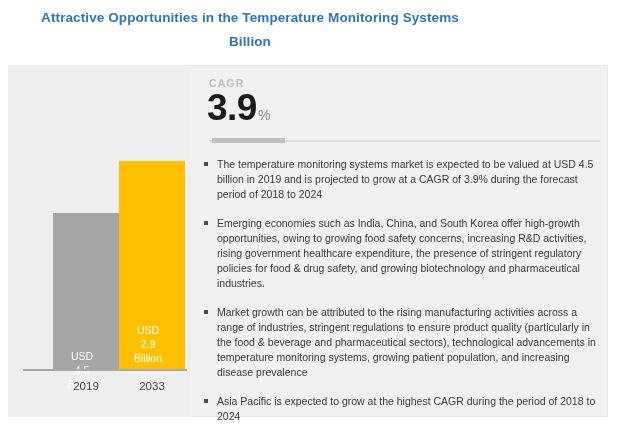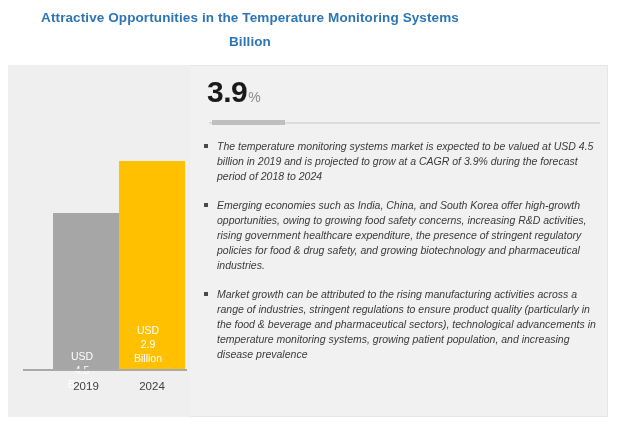--- a/index.html
+++ b/index.html
@@ -132,21 +132,21 @@
     line-height: 16px;
     margin-left: 11px;
   }
   .cagr-value-row {
     margin-left: 9px;
     line-height: 34px;
     white-space: nowrap;
   }
   .cagr-number {
     color: #1a1a1a;
-    font-size: 30px;
+    font-size: 37px;
     font-weight: bold;
     letter-spacing: -0.5px;
   }
   .cagr-pct {
     color: #8c8c8c;
     font-size: 14px;
     font-weight: normal;
     margin-left: 1px;
   }
   .divider {
@@ -181,21 +181,20 @@
     margin-top: 14px;
   }
   .bullet {
     position: relative;
     padding-left: 19px;
     margin-bottom: 13px;
     color: #3a3a3a;
     font-size: 10.5px;
     line-height: 15.2px;
     text-align: left;
-    font-style: italic;
   }
   .bullet-marker {
     position: absolute;
     left: 6px;
     top: 5px;
     width: 4px;
     height: 4px;
     background: #4a4a4a;
   }
 </style>
@@ -227,28 +226,29 @@
           <div>USD</div>
           <div>2.9</div>
           <div>Billion</div>
         </div>
       </div>
 
       <div class="axis-line"></div>
 
       <div class="tick-labels">
         <div class="tick tick-0">2019</div>
-        <div class="tick tick-1">2024</div>
+        <div class="tick tick-1">2033</div>
       </div>
 
     </div>
   </div>
 
   <div class="content">
 
+    <div class="cagr-label">CAGR</div>
     <div class="cagr-value-row">
       <span class="cagr-number">3.9</span><span class="cagr-pct">%</span>
     </div>
 
     <div class="divider">
       <div class="divider-thin"></div>
       <div class="divider-thick"></div>
     </div>
 
     <ul class="bullets">
@@ -257,17 +257,21 @@
         <span>The temperature monitoring systems market is expected to be valued at USD 4.5 billion in 2019 and is projected to grow at a CAGR of 3.9% during the forecast period of 2018 to 2024</span>
       </li>
       <li class="bullet">
         <span class="bullet-marker"></span>
         <span>Emerging economies such as India, China, and South Korea offer high-growth opportunities, owing to growing food safety concerns, increasing R&amp;D activities, rising government healthcare expenditure, the presence of stringent regulatory policies for food &amp; drug safety, and growing biotechnology and pharmaceutical industries.</span>
       </li>
       <li class="bullet">
         <span class="bullet-marker"></span>
         <span>Market growth can be attributed to the rising manufacturing activities across a range of industries, stringent regulations to ensure product quality (particularly in the food &amp; beverage and pharmaceutical sectors), technological advancements in temperature monitoring systems, growing patient population, and increasing disease prevalence</span>
       </li>
+      <li class="bullet">
+        <span class="bullet-marker"></span>
+        <span>Asia Pacific is expected to grow at the highest CAGR during the period of 2018 to 2024</span>
+      </li>
     </ul>
 
   </div>
 
 </div>
 
 </body></html>

